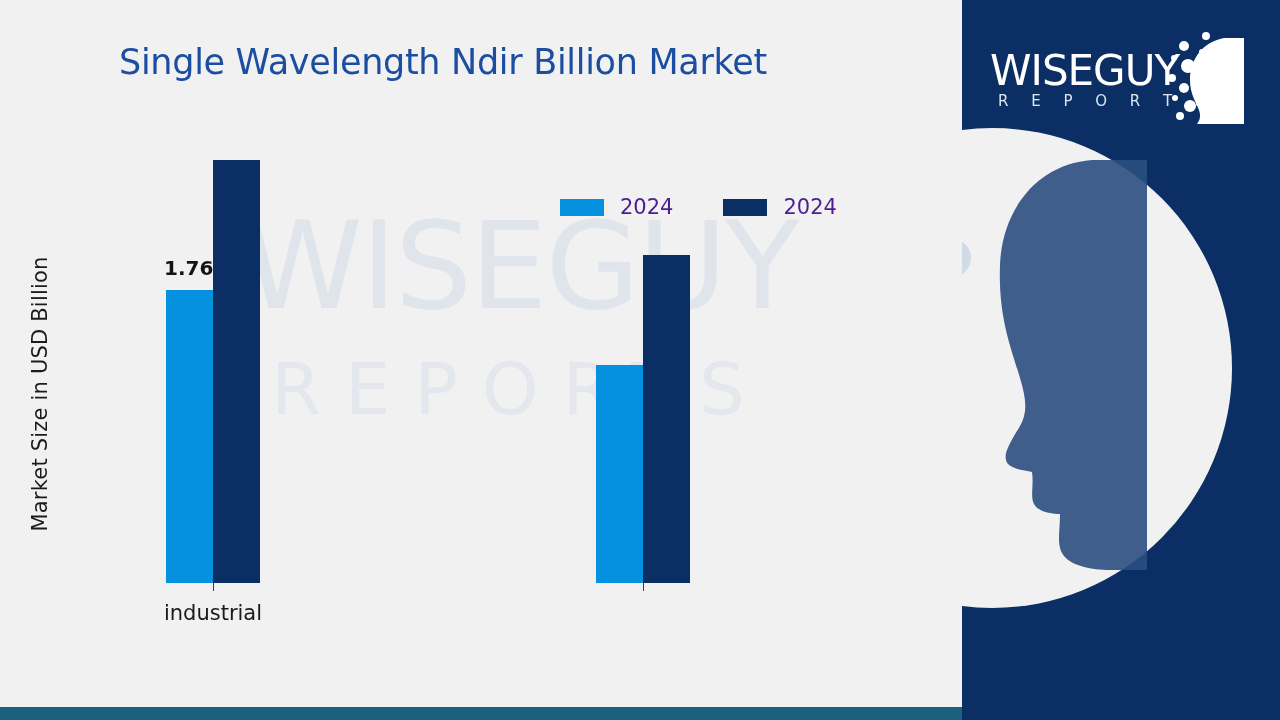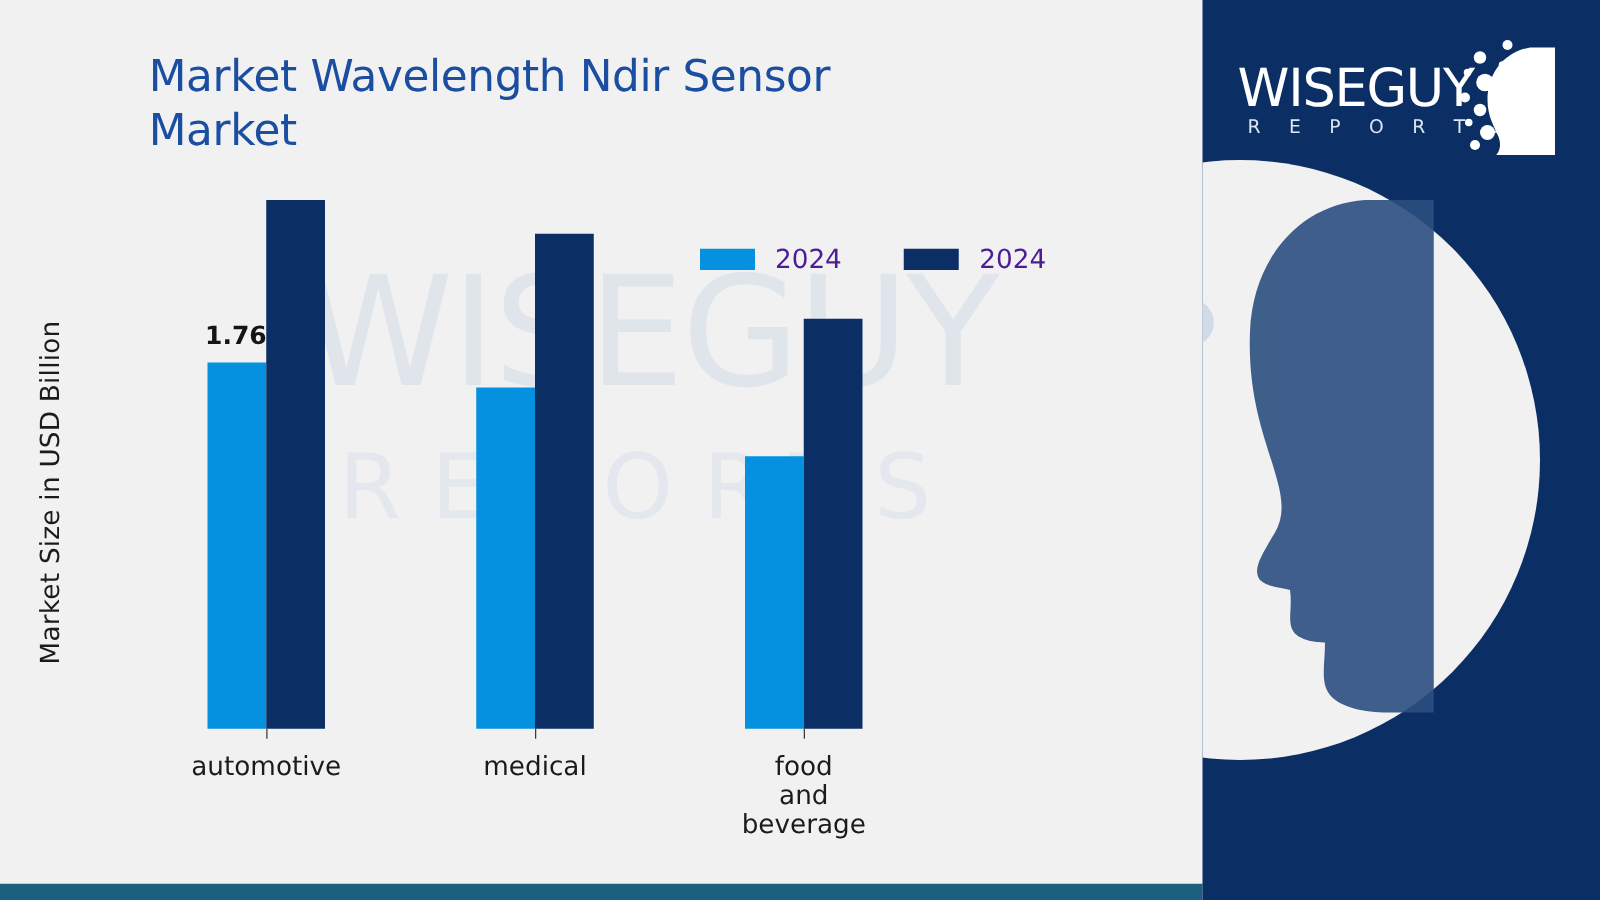--- a/index.html
+++ b/index.html
@@ -167,21 +167,21 @@
             <circle cx="9" cy="66" r="3"></circle>
           <circle cx="24" cy="74" r="6"></circle>
             <circle cx="36" cy="20" r="3"></circle>
           <circle cx="40" cy="4" r="4"></circle>
             <circle cx="14" cy="84" r="4"></circle>
         </g>
       </svg>
     </div>
   </div>
 
-  <div class="title">Market Wavelength Ndir Sensor Market</div>
+  <div class="title">Single Wavelength Ndir Billion Market</div>
 
   <div class="wm">
     <div class="wm-a">WISEGUY</div>
     <div class="wm-b">REPORTS</div>
   </div>
 
   <div class="chart">
 
     <div class="ylabel">Market Size in USD Billion</div>
 
@@ -199,42 +199,27 @@
     <div class="plot">
       <div class="groups" id="groups">
           <div class="group" style="left: 86px; width: 94px;">
             <div class="dlabel" style="left: -2px; bottom: 303.108px;">1.76</div>
             <div class="bars">
               <div class="bar b2024" title="2024: 1.76" style="height: 293.108px; background: rgb(5, 145, 224);"></div>
               <div class="bar b2032" title="2032: 2.54" style="height: 423.008px; background: rgb(11, 47, 100);"></div>
             </div>
             <div class="tick" style="left: 47px;"></div>
             <div class="vlabel" style="left: -33px;">
-              <div>automotive</div>
-            </div>
-          </div>
-          <div class="group" style="left: 301px; width: 94px;">
-            <div class="bars">
-              <div class="bar b2024" title="2024: 1.64" style="height: 273.123px; background: rgb(5, 145, 224);"></div>
-              <div class="bar b2032" title="2032: 2.38" style="height: 396.362px; background: rgb(11, 47, 100);"></div>
-            </div>
-            <div class="tick" style="left: 47px;"></div>
-            <div class="vlabel" style="left: -33px;">
-              <div>medical</div>
+              <div>industrial</div>
             </div>
           </div>
           <div class="group" style="left: 516px; width: 94px;">
             <div class="bars">
               <div class="bar b2024" title="2024: 1.31" style="height: 218.165px; background: rgb(5, 145, 224);"></div>
               <div class="bar b2032" title="2032: 1.97" style="height: 328.081px; background: rgb(11, 47, 100);"></div>
             </div>
             <div class="tick" style="left: 47px;"></div>
-            <div class="vlabel multi" style="left: -33px;">
-              <div>food</div>
-              <div>and</div>
-              <div>beverage</div>
-            </div>
           </div>
         </div>
     </div>
   </div>
 
 </div>
 
 </body></html>

